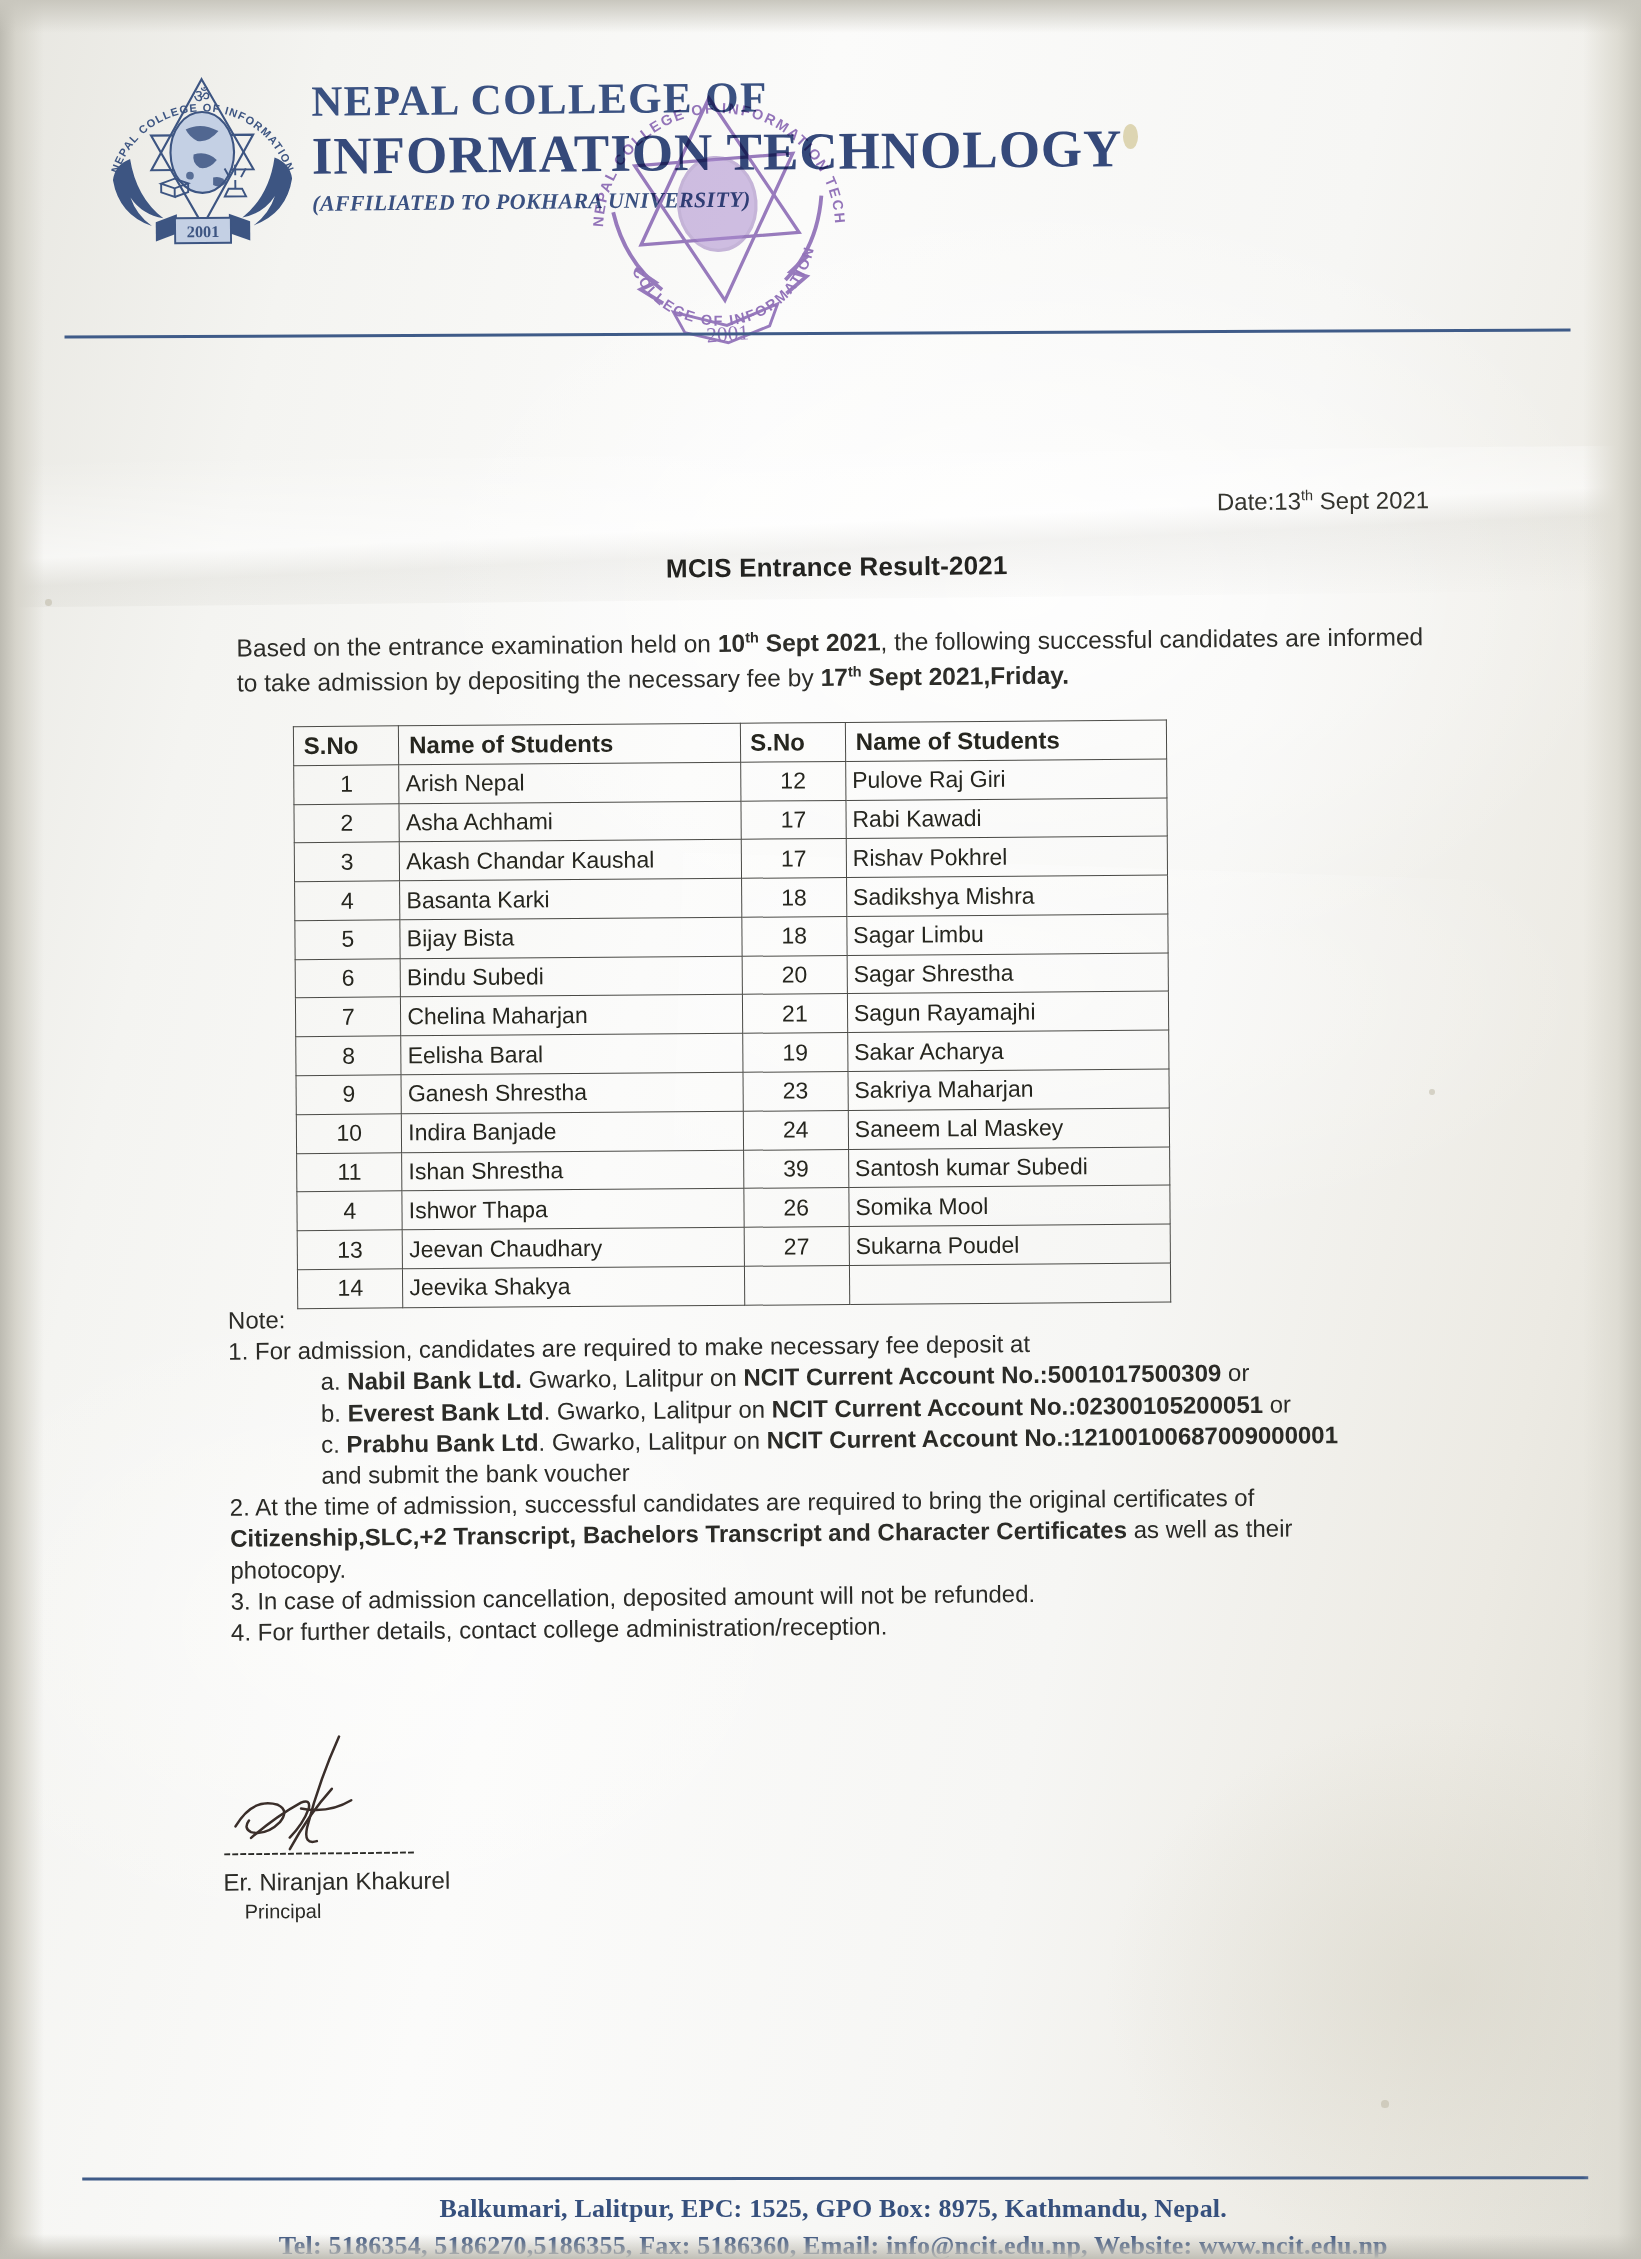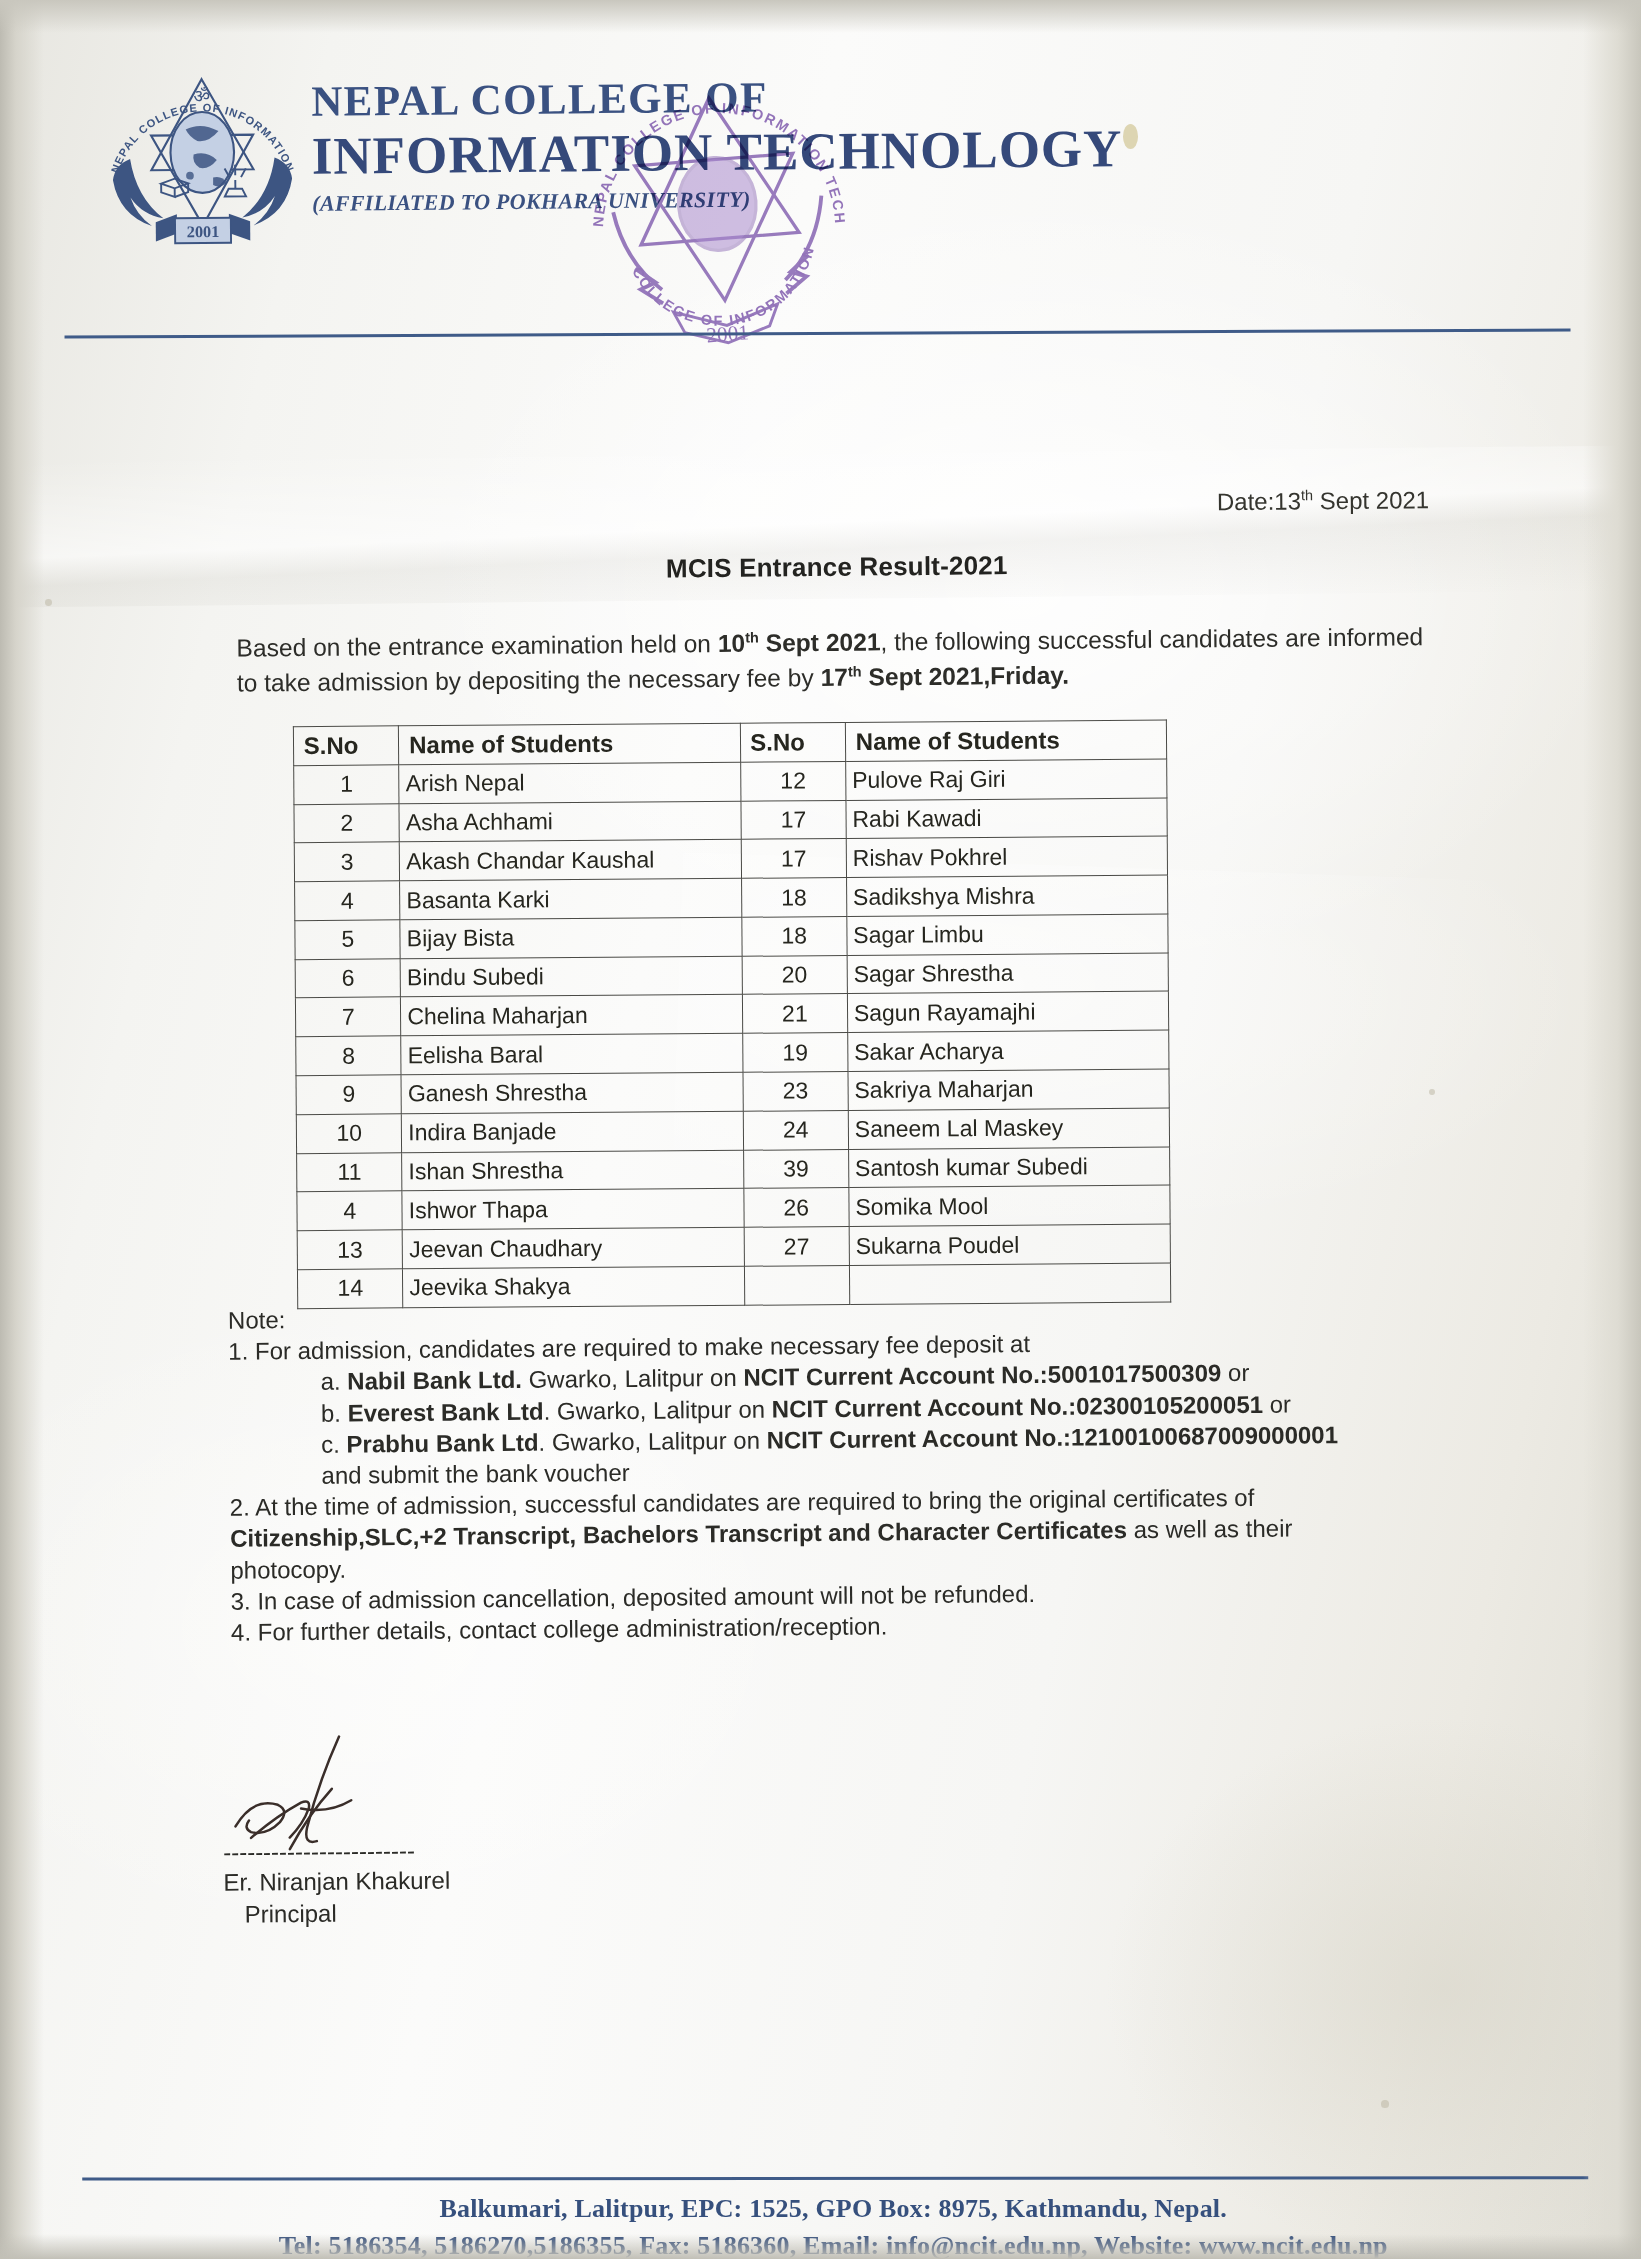--- a/index.html
+++ b/index.html
@@ -135,21 +135,21 @@
   .notes .ind2 { padding-left: 92px; }
   .notes b { font-weight: bold; }
 
   
   .sig-svg { position: absolute; left: 217px; top: 1728px; width: 232px; height: 145px; }
   .sig-rule {
     position: absolute; left: 214px; top: 1833px; font-size: 24px; color: #2b2b27;
     letter-spacing: 0px;
   }
   .sig-name { position: absolute; left: 214px; top: 1863px; font-size: 24px; color: #2b2b27; }
-  .sig-role { position: absolute; left: 235px; top: 1895px; font-size: 24px; color: #2b2b27; }
+  .sig-role { position: absolute; left: 235px; top: 1895px; font-size: 20px; color: #2b2b27; }
 
   
   .footer {
     position: absolute; left: 0; right: 0; top: 2194px; text-align: center;
     font-family: "Liberation Serif", serif; font-weight: bold;
     color: #36507d; transform: rotate(0.55deg);
   }
   .footer .f1 { font-size: 26px; letter-spacing: 0.2px; }
   .footer .f2 { font-size: 26px; margin-top: 6.8px; letter-spacing: 0.2px; }
 

